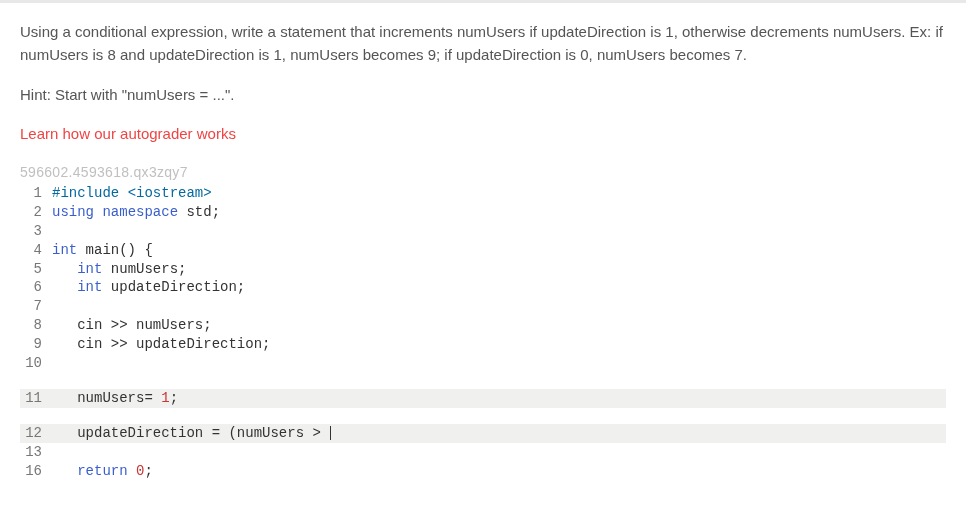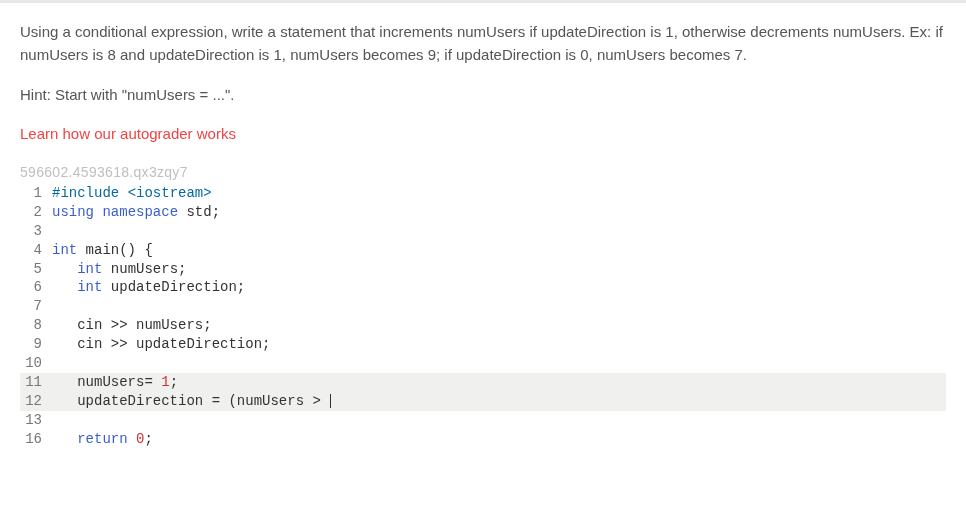--- a/index.html
+++ b/index.html
@@ -63,20 +63,21 @@
       flex-shrink: 0;
       user-select: none;
     }
     .line-content {
       white-space: pre;
       color: #333;
       flex: 1;
     }
     .highlighted-line {
       background: #f0f0ee;
+      margin-top: 16px;
     }
     .kw-blue { color: #3a5fcc; }
     .kw-green { color: #0369a1; }
     .str-red { color: #cc3333; }
     .num-red { color: #cc3333; }
     .cursor-bar {
       display: inline-block;
       border-left: 1.5px solid #333;
       height: 14px;
       vertical-align: middle;

